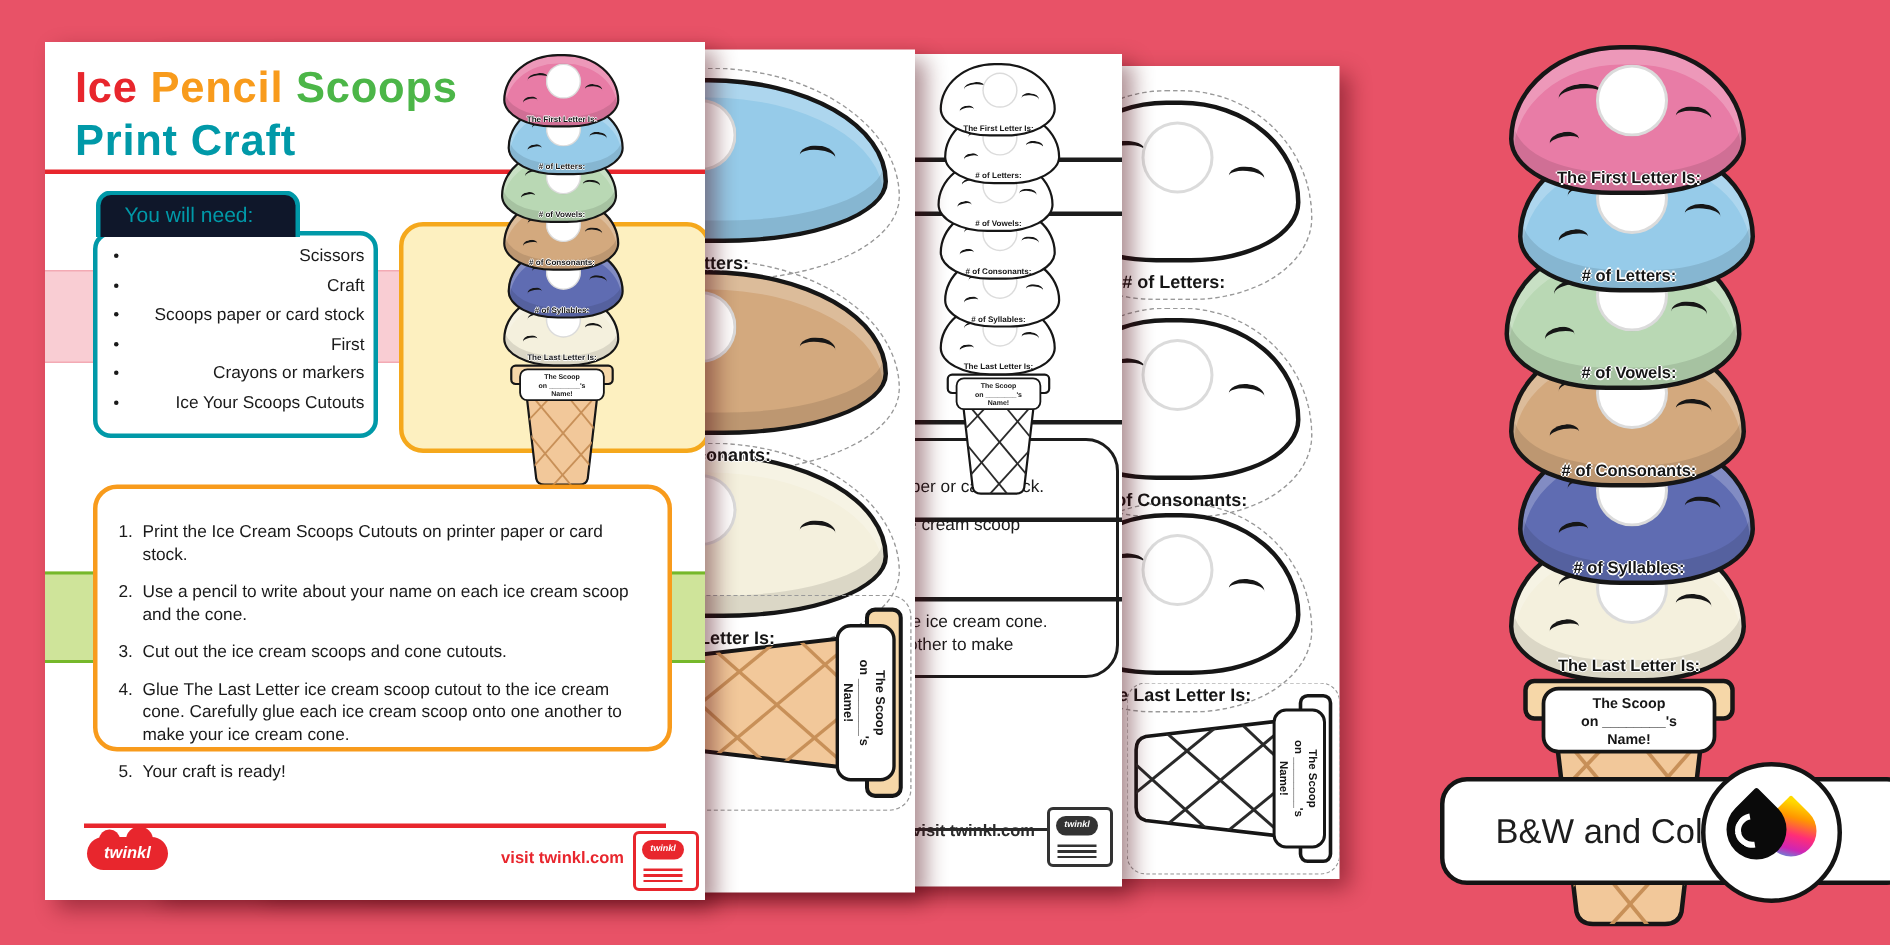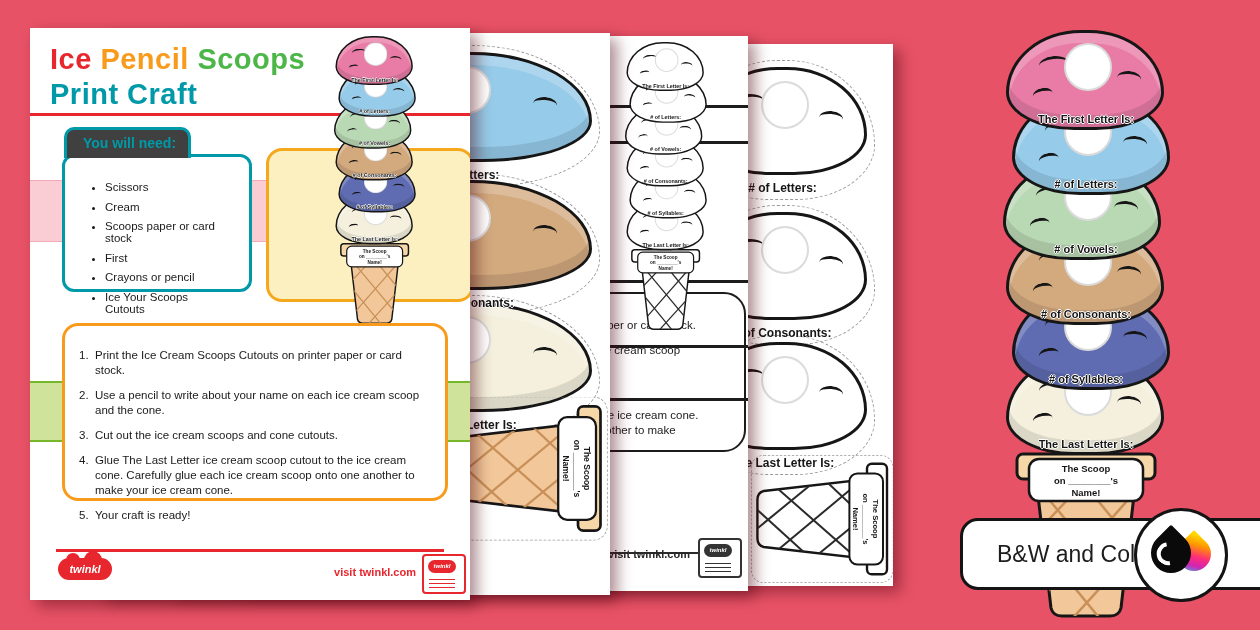--- a/index.html
+++ b/index.html
@@ -15,27 +15,27 @@
   .band{position:absolute;left:0;right:0;z-index:1;}
   .rule-red{position:absolute;left:0;right:0;top:85px;height:3px;background:var(--red);z-index:1;}
   .band-pink{top:152px;height:60px;background:var(--pinkBand);border-top:1px solid #f3aab4;border-bottom:1px solid #f3aab4;}
   .band-green{top:353px;height:57px;background:var(--greenBand);border-top:2px solid var(--greenEdge);border-bottom:2px solid var(--greenEdge);}
   .yellow-box{position:absolute;left:236px;top:120px;width:202px;height:148px;background:var(--yellowBox);
               border:3px solid var(--yellowEdge);border-radius:16px;z-index:2;}
   .title{position:absolute;left:20px;top:14px;font-size:29px;font-weight:bold;letter-spacing:.5px;line-height:1.22;z-index:3;}
   .c-red{color:var(--red);} .c-orange{color:var(--orange);} .c-green{color:var(--green);} .c-teal{color:var(--teal);}
 
   .tabbox{position:absolute;background:#fff;z-index:4;}
-  .tab{position:absolute;background:#404040;font-weight:bold;font-size:14px;padding:5px 12px 7px 16px;
+  .tab{position:absolute;background:#0f172a;font-weight:normal;font-size:14px;padding:5px 28px 7px 16px;
        border-radius:10px 10px 0 0;z-index:5;}
   .tab.teal{color:var(--teal);border:3px solid var(--teal);border-bottom:none;}
   .tab.orange{color:var(--orange);border:3px solid var(--orange);border-bottom:none;}
   .need-tab{left:34px;top:99px;}
   .need-box{left:32px;top:126px;width:190px;height:138px;border:3px solid var(--teal);border-radius:12px;padding:8px 6px 4px 10px;box-sizing:border-box;}
-  .need-box ul{margin:16px;padding:0 0 0 14px;font-size:11.5px;color:#1a1a1a;}
+  .need-box ul{margin:0;padding:0 0 0 14px;font-size:11.5px;color:#1a1a1a;text-align:right;}
   .need-box li{margin-bottom:7.5px;}
   .instr-tab{left:34px;top:268px;}
   .instr-box{left:32px;top:295px;width:386px;height:178px;border:3px solid var(--orange);border-radius:16px;
              padding:22px 10px 8px 14px;box-sizing:border-box;}
   .step{display:flex;font-size:11.5px;line-height:1.3;color:#1a1a1a;margin-bottom:10px;}
   .step .n{width:16px;flex:none;}
   .step .t{max-width:345px;}
 
   .footer-rule{position:absolute;left:26px;right:26px;top:521px;height:2.5px;background:var(--red);z-index:2;}
   .twinkl-logo{position:absolute;left:28px;top:530px;width:54px;height:22px;background:var(--red);
@@ -334,24 +334,24 @@
     <div class="title">
       <span class="c-red">Ice</span>
       <span class="c-orange">Pencil</span>
       <span class="c-green">Scoops</span><br>
       <span class="c-teal">Print Craft</span>
     </div>
     <div class="tab teal need-tab">You will need:</div>
     <div class="tabbox need-box">
       <ul>
         <li>Scissors</li>
-        <li>Cream</li>
+        <li>Craft</li>
         <li>Scoops paper or card stock</li>
         <li>First</li>
-        <li>Crayons or pencil</li>
+        <li>Crayons or markers</li>
         <li>Ice Your Scoops Cutouts</li>
       </ul>
     </div>
     <div class="tabbox instr-box">
       <div class="step">
           <span class="n">1.</span>
           <span class="t">Print the Ice Cream Scoops Cutouts on printer paper or card stock.</span>
         </div>
       <div class="step">
           <span class="n">2.</span>

